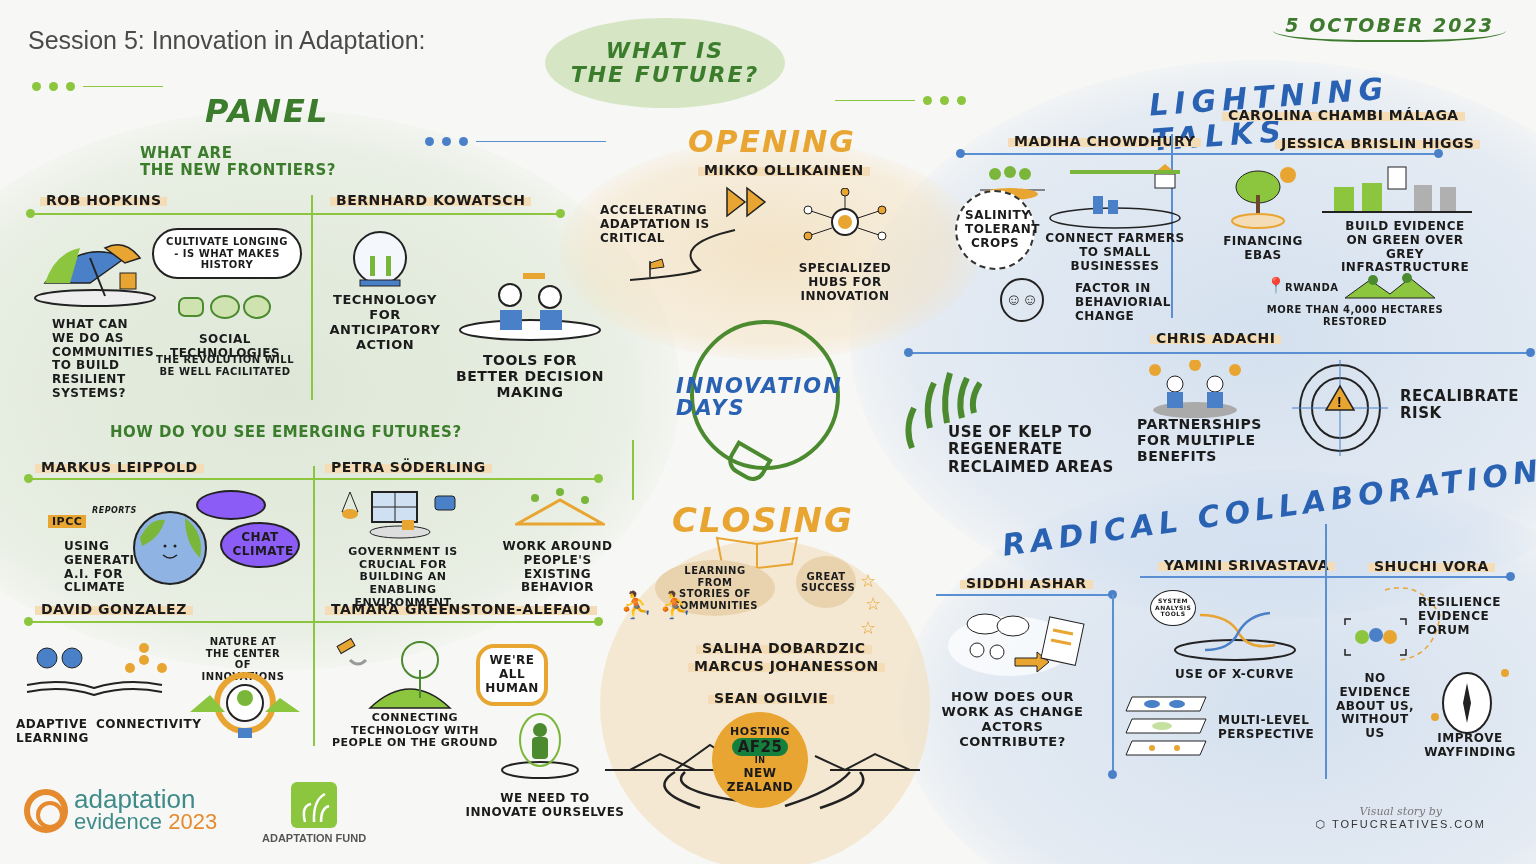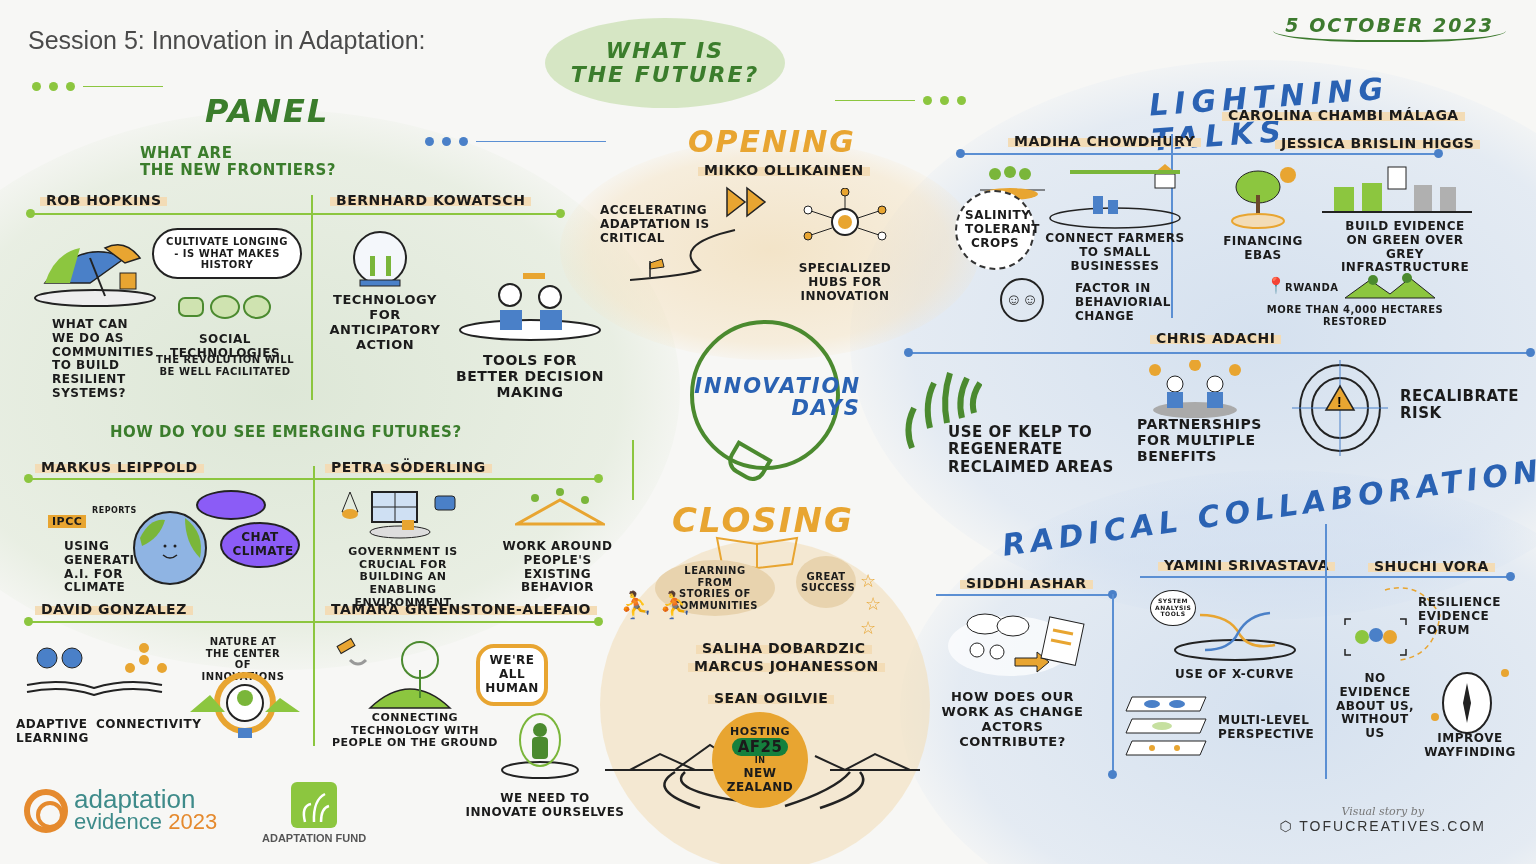--- a/index.html
+++ b/index.html
@@ -46,34 +46,34 @@
 
   .icon { position: absolute; }
   .cloud { border: 2px solid #222; border-radius: 40px; background: #fff; padding: 6px 12px; }
   .speech { border: 2px solid #222; border-radius: 50%; background: #8b5cf6; }
 
   .closing-circle { left: 600px; top: 540px; width: 330px; height: 330px; border-radius: 50%; background: rgba(243, 221, 180, 0.55); }
   .af-sun { left: 712px; top: 712px; width: 96px; height: 96px; border-radius: 50%; background: #e8a531; display: flex; flex-direction: column; align-items: center; justify-content: center; font-size: 11px; line-height: 1.2; }
   .af-pill { background: #15803d; border-radius: 12px; padding: 0 6px; font-size: 15px; }
 
   .bulb { left: 690px; top: 320px; width: 150px; height: 150px; border: 4px solid #4b8a2f; border-radius: 50%; }
-  .innov-text { left: 676px; top: 375px; color: #2a62b3; font-size: 21px; text-align: right; line-height: 1.05; width: 185px; }
+  .innov-text { left: 676px; top: 375px; color: #2a62b3; font-size: 21px; text-align: left; line-height: 1.05; width: 185px; }
 
   .logo-af { left: 24px; top: 788px; display: flex; align-items: center; gap: 6px; }
   .logo-ring { width: 44px; height: 44px; border-radius: 50%; border: 6px solid #e58a2e; position: relative; }
   .logo-ring::after { content: ""; position: absolute; left: 6px; top: 6px; width: 20px; height: 20px; border-radius: 50%; border: 4px solid #e58a2e; }
   .af-word1 { color: #3e8b8a; font-size: 26px; line-height: 0.9; }
   .af-word2 { color: #3e8b8a; font-size: 22px; line-height: 1; }
   .af-year { color: #e58a2e; }
   .fund-logo { left: 262px; top: 782px; text-align: center; }
   .fund-box { width: 46px; height: 46px; background: #8cc63f; border-radius: 6px; margin: 0 auto 4px; position: relative; }
   .fund-label { color: #555; font-size: 11px; font-weight: bold; }
   .credit { right: 50px; top: 805px; text-align: center; }
   .credit-script { font-family: "DejaVu Serif", serif; font-style: italic; color: #777; font-size: 11px; }
-  .credit-brand { font-size: 14px; letter-spacing: 2px; color: #333; }
+  .credit-brand { font-size: 11px; letter-spacing: 2px; color: #333; }
 </style>
 </head>
 <body>
 
 <div class="abs blob-green" style="left:-120px;top:110px;width:800px;height:560px;"></div>
 <div class="abs blob-blue" style="left:850px;top:60px;width:820px;height:560px;"></div>
 <div class="abs blob-blue" style="left:900px;top:470px;width:760px;height:480px;"></div>
 <div class="abs blob-orange" style="left:560px;top:140px;width:420px;height:220px;"></div>
 
 <div class="abs session-title">Session 5: Innovation in Adaptation:</div>
@@ -150,21 +150,21 @@
 <div class="abs note hand" style="left:455px;top:352px;width:150px;font-size:14px;">Tools for better decision making</div>
 
 <div class="abs subq hand" style="left:110px;top:424px;width:400px;">How do you see emerging futures?</div>
 
 <div class="abs speaker hand" style="left:35px;top:459px;">Markus Leippold</div>
 <div class="abs hline rule-g" style="left:28px;top:478px;width:570px;"></div>
 <div class="node g" style="left:24px;top:474px;"></div>
 <div class="node g" style="left:594px;top:474px;"></div>
 <div class="abs hline rule-g" style="left:313px;top:466px;width:1.5px;height:280px;"></div>
 <div class="abs hand" style="left:48px;top:515px;font-size:11px;background:#e8a531;padding:0 4px;">IPCC</div>
-<div class="abs hand" style="left:92px;top:506px;font-size:8px;">Reports</div>
+<div class="abs hand" style="left:92px;top:506px;font-size:8px;font-style:italic;">Reports</div>
 <div class="abs note hand left" style="left:64px;top:540px;width:110px;font-size:12px;">Using generative A.I. for climate</div>
 <svg class="icon" style="left:130px;top:508px;" width="80" height="80" viewBox="0 0 80 80">
   <circle cx="40" cy="40" r="36" fill="#8fb4e3" stroke="#222" stroke-width="2"></circle>
   <path d="M10 30 Q20 10 35 12 Q30 30 12 38Z" fill="#7ab63a"></path>
   <path d="M55 10 Q75 25 70 50 Q55 35 55 10Z" fill="#7ab63a"></path>
   <circle cx="35" cy="38" r="1.5" fill="#222"></circle>
     <circle cx="45" cy="38" r="1.5" fill="#222"></circle>
   <path d="M33 47 Q40 53 47 47" fill="none" stroke="#222" stroke-width="1.5"></path>
 </svg>
 <div class="abs speech" style="left:196px;top:490px;width:70px;height:30px;"></div>

